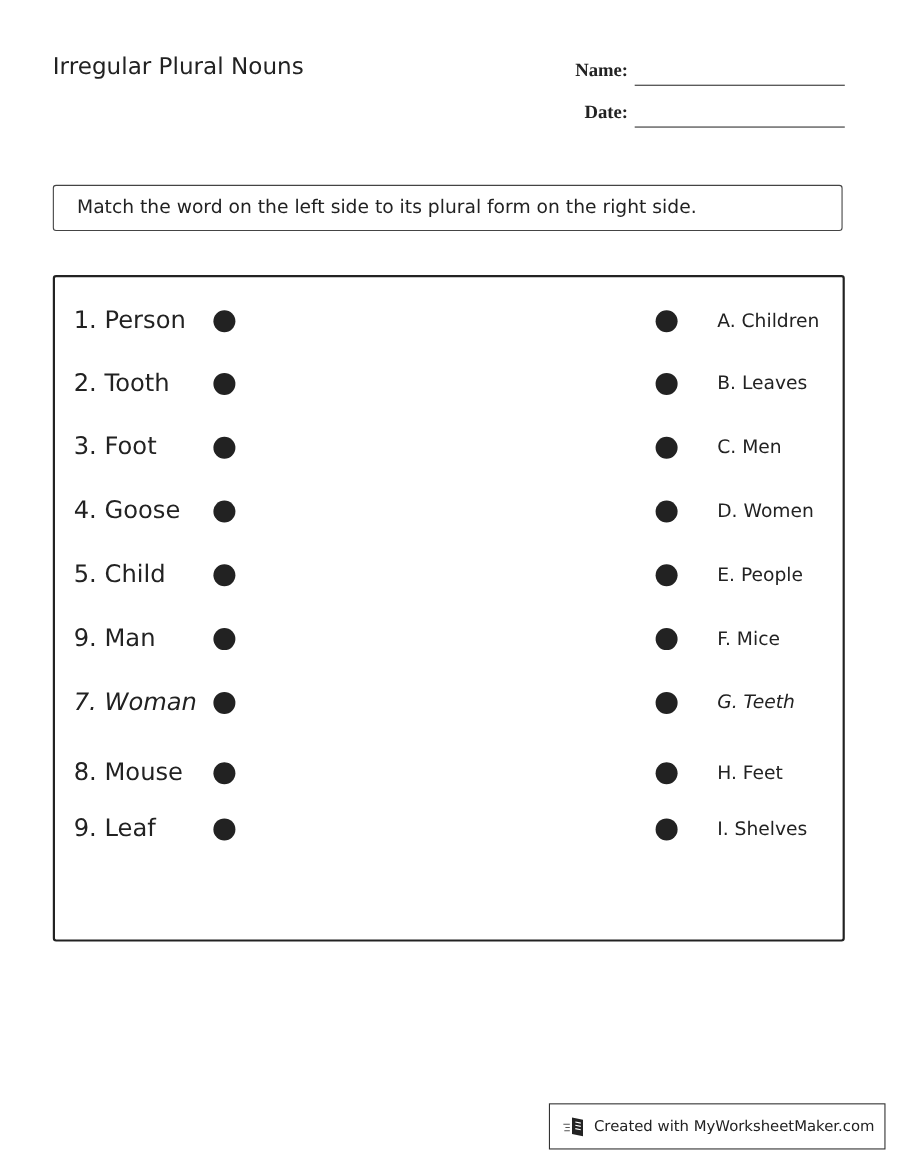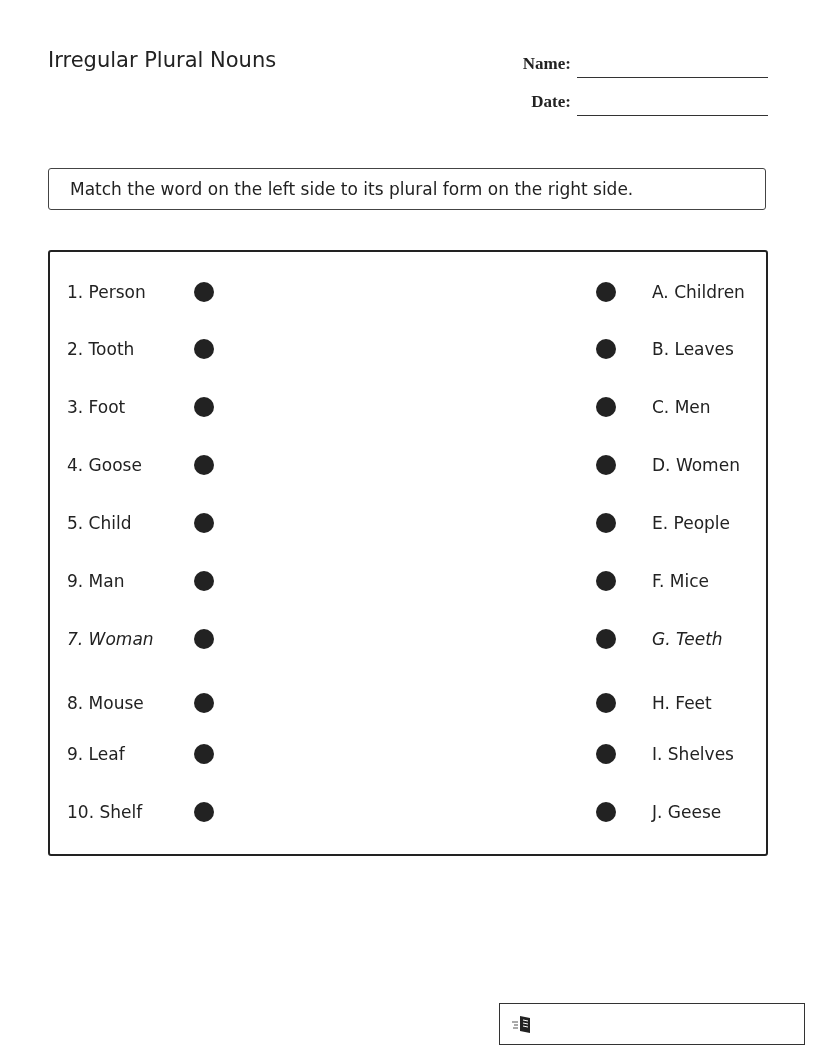--- a/index.html
+++ b/index.html
@@ -21,21 +21,21 @@
     .instructions {
       position: absolute; left: 48px; top: 168px; width: 718px; height: 42px;
       border: 1.5px solid #444; border-radius: 3px; box-sizing: border-box;
       font-size: 17px; line-height: 40px; padding-left: 21px; color: #222;
     }
     .match-box {
       position: absolute; left: 48px; top: 250px; width: 720px; height: 606px;
       border: 2px solid #222; border-radius: 3px; box-sizing: border-box;
     }
     .row { position: absolute; left: 0; width: 100%; height: 30px; }
-    .left-word { position: absolute; left: 17px; top: 0; font-size: 17px; line-height: 30px; color: #222; }
+    .left-word { position: absolute; left: 17px; top: 0; font-size: 22px; line-height: 30px; color: #222; }
     .right-word { position: absolute; left: 602px; top: 0; font-size: 17px; line-height: 30px; color: #222; }
     .dot {
       position: absolute; width: 20px; height: 20px; border-radius: 50%; background: #222; top: 5px;
     }
     .dot.left { left: 144px; }
     .dot.right { left: 546px; }
     .footer {
       position: absolute; left: 499px; top: 1003px; width: 306px; height: 42px;
       border: 1.5px solid #333; box-sizing: border-box; display: flex; align-items: center;
       padding-left: 12px; font-size: 13.5px; color: #222;
@@ -102,29 +102,24 @@
     <span class="dot left"></span>
     <span class="dot right"></span>
     <span class="right-word">H. Feet</span>
   </div>
   <div class="row" style="top:487px;">
     <span class="left-word">9. Leaf</span>
     <span class="dot left"></span>
     <span class="dot right"></span>
     <span class="right-word">I. Shelves</span>
   </div>
-  <div class="row" style="top:545px;">
-    <span class="left-word">10. Shelf</span>
-    <span class="dot left"></span>
-    <span class="dot right"></span>
-    <span class="right-word">J. Geese</span>
-  </div>
 </div>
 
 <div class="footer">
   <svg width="22" height="20" viewBox="0 0 22 20">
     <line x1="0" y1="8" x2="6" y2="8" stroke="#555" stroke-width="1"></line>
     <line x1="2" y1="11" x2="6" y2="11" stroke="#555" stroke-width="1"></line>
     <line x1="1" y1="14" x2="6" y2="14" stroke="#555" stroke-width="1"></line>
     <path d="M8 2 L18 4 L18 19 L8 17 Z" fill="#222"></path>
     <path d="M11 6 L16 7 M11 9 L16 10 M11 12 L16 13" stroke="#fff" stroke-width="1"></path>
   </svg>
+  <span>Created with MyWorksheetMaker.com</span>
 </div>
 
 </body></html>

